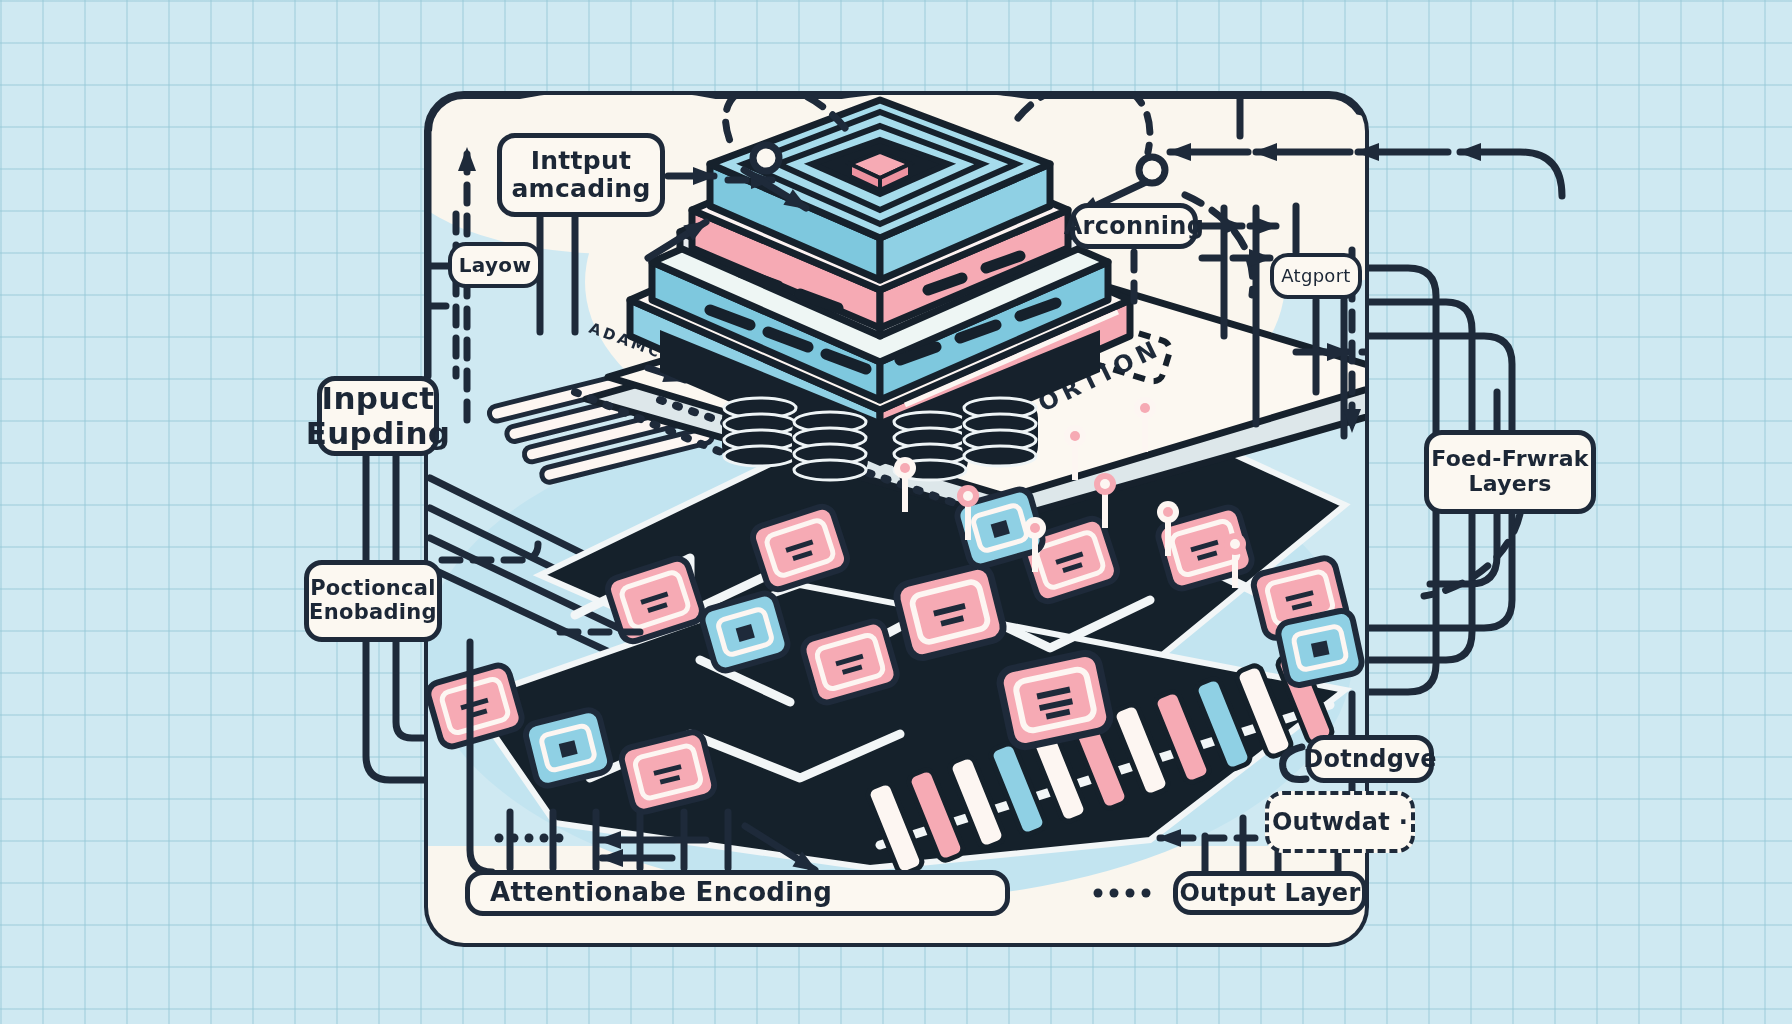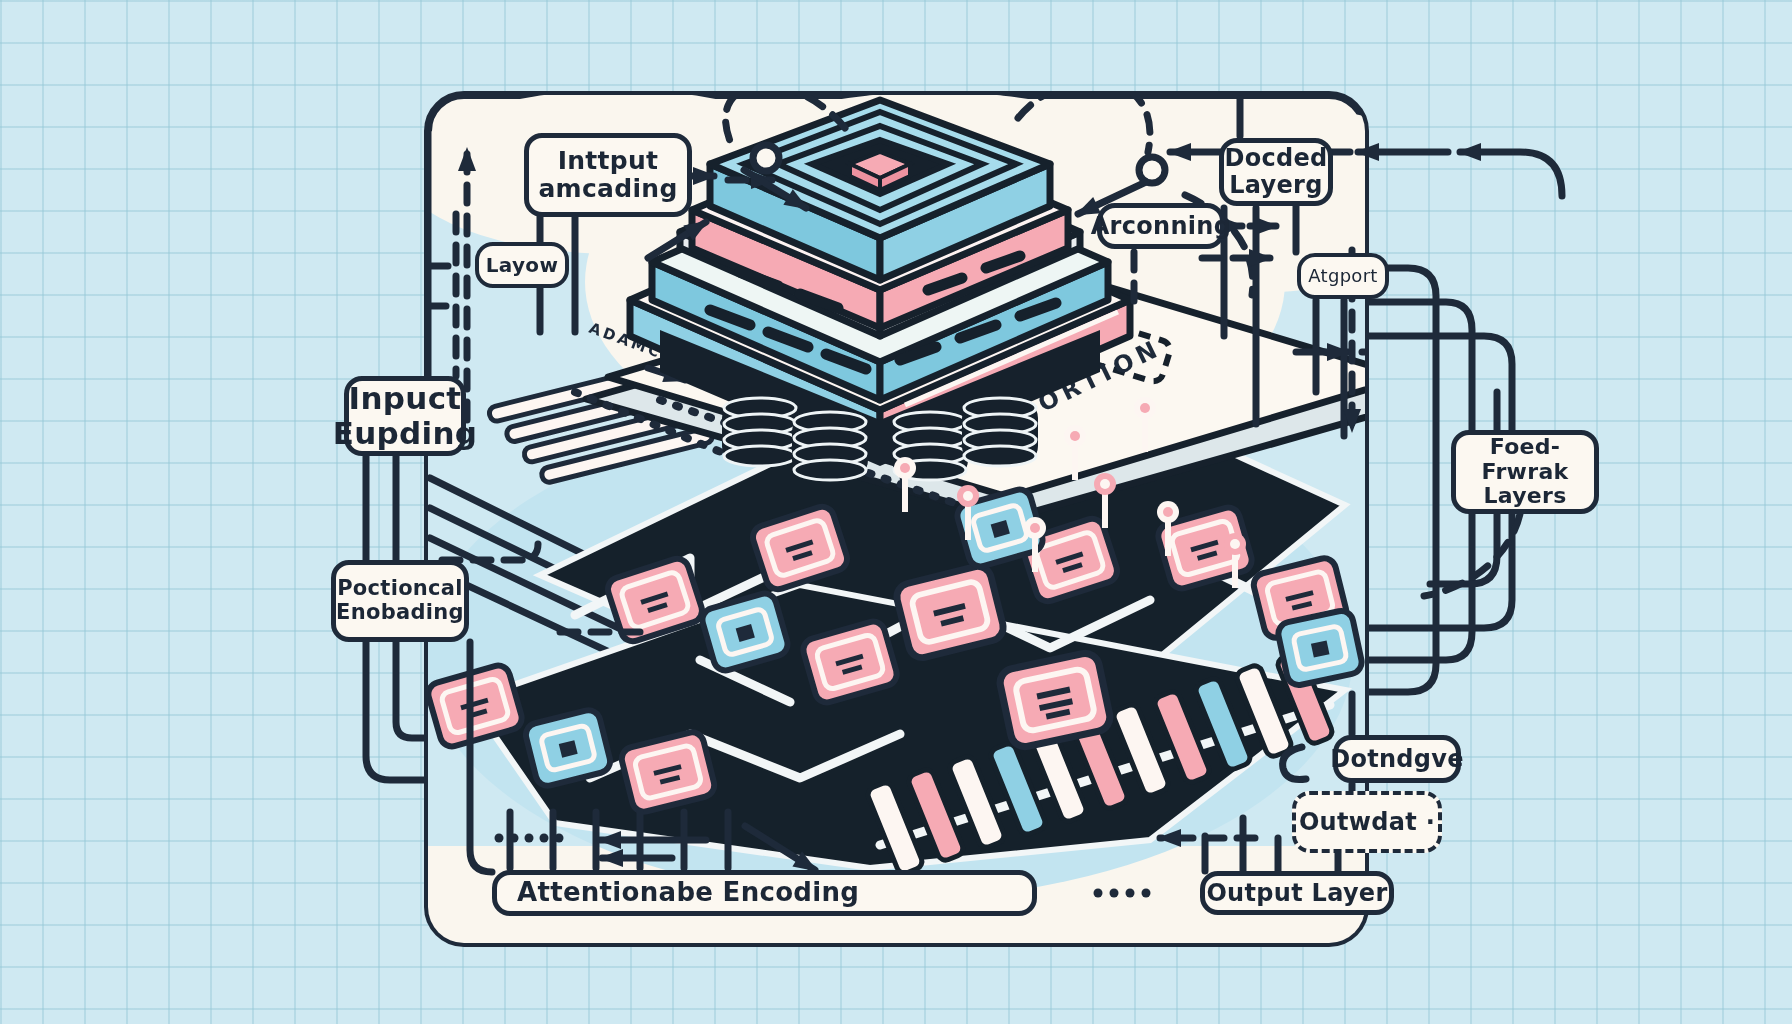--- a/index.html
+++ b/index.html
@@ -18,30 +18,29 @@
   .lndot{stroke:#1e2a3a;stroke-width:8;fill:none;stroke-linecap:round;stroke-dasharray:3 14;}
   .wtrace{stroke:#f2f6f7;stroke-width:9;fill:none;stroke-linecap:round;stroke-linejoin:round;}
   .slab{stroke:#16212c;stroke-width:7;stroke-linejoin:round;}
   .notch{stroke:#16212c;stroke-width:11;stroke-linecap:round;}
   .label{
     position:absolute;box-sizing:border-box;
     background:#fcf8f1;border:5px solid #1e2a3a;border-radius:18px;
     color:#1c2736;font-weight:bold;line-height:1.12;
     display:flex;align-items:center;justify-content:center;text-align:center;
     letter-spacing:.3px;
-    margin-left:27px;
   }
   #lb-inttput{left:497px;top:133px;width:168px;height:84px;font-size:25px;}
   #lb-layow{left:448px;top:242px;width:94px;height:46px;font-size:20px;font-weight:600;border-width:4px;}
   #lb-inpuct{left:317px;top:376px;width:122px;height:80px;font-size:31px;}
   #lb-poctioncal{left:304px;top:560px;width:138px;height:82px;font-size:21px;}
   #lb-docded{left:1192px;top:138px;width:114px;height:68px;font-size:24px;}
   #lb-arconning{left:1070px;top:203px;width:128px;height:46px;font-size:24px;}
   #lb-atgport{left:1270px;top:253px;width:92px;height:46px;font-size:18px;font-weight:500;border-width:4px;}
-  #lb-foed{left:1424px;top:430px;width:148px;height:84px;font-size:22px;}
+  #lb-foed{left:1424px;top:430px;width:172px;height:84px;font-size:22px;}
   #lb-dotndgve{left:1306px;top:735px;width:128px;height:48px;font-size:24px;}
   #lb-outwdat{left:1265px;top:791px;width:150px;height:62px;font-size:24px;border-style:dashed;border-width:4px;}
   #lb-output{left:1173px;top:871px;width:194px;height:44px;font-size:24px;}
   #lb-attn{left:465px;top:870px;width:545px;height:46px;font-size:26px;justify-content:flex-start;padding-left:20px;}
 </style>
 </head>
 <body>
 
 <div class="stage">
 
@@ -396,21 +395,20 @@
     <path class="ln" d="M1497,392 V430"></path>
     <path class="ln" d="M1497,514 V556 Q1497,584 1470,584 H1430"></path>
     <path class="lnd" d="M1520,514 C1510,556 1470,588 1424,596"></path>
   </g>
 </svg>
 
 <div class="label" id="lb-inttput">Inttput amcading</div>
 <div class="label" id="lb-layow">Layow</div>
 <div class="label" id="lb-inpuct">Inpuct Eupding</div>
 <div class="label" id="lb-poctioncal">Poctioncal Enobading</div>
-<div class="label" id="lb-docded">Docded Layerg</div>
 <div class="label" id="lb-arconning">Arconning</div>
 <div class="label" id="lb-atgport">Atgport</div>
 <div class="label" id="lb-foed">Foed-Frwrak Layers</div>
 <div class="label" id="lb-dotndgve">Dotndgve</div>
 <div class="label" id="lb-outwdat">Outwdat ·</div>
 <div class="label" id="lb-output">Output Layer</div>
 <div class="label" id="lb-attn">Attentionabe Encoding</div>
 
 </div>
 

